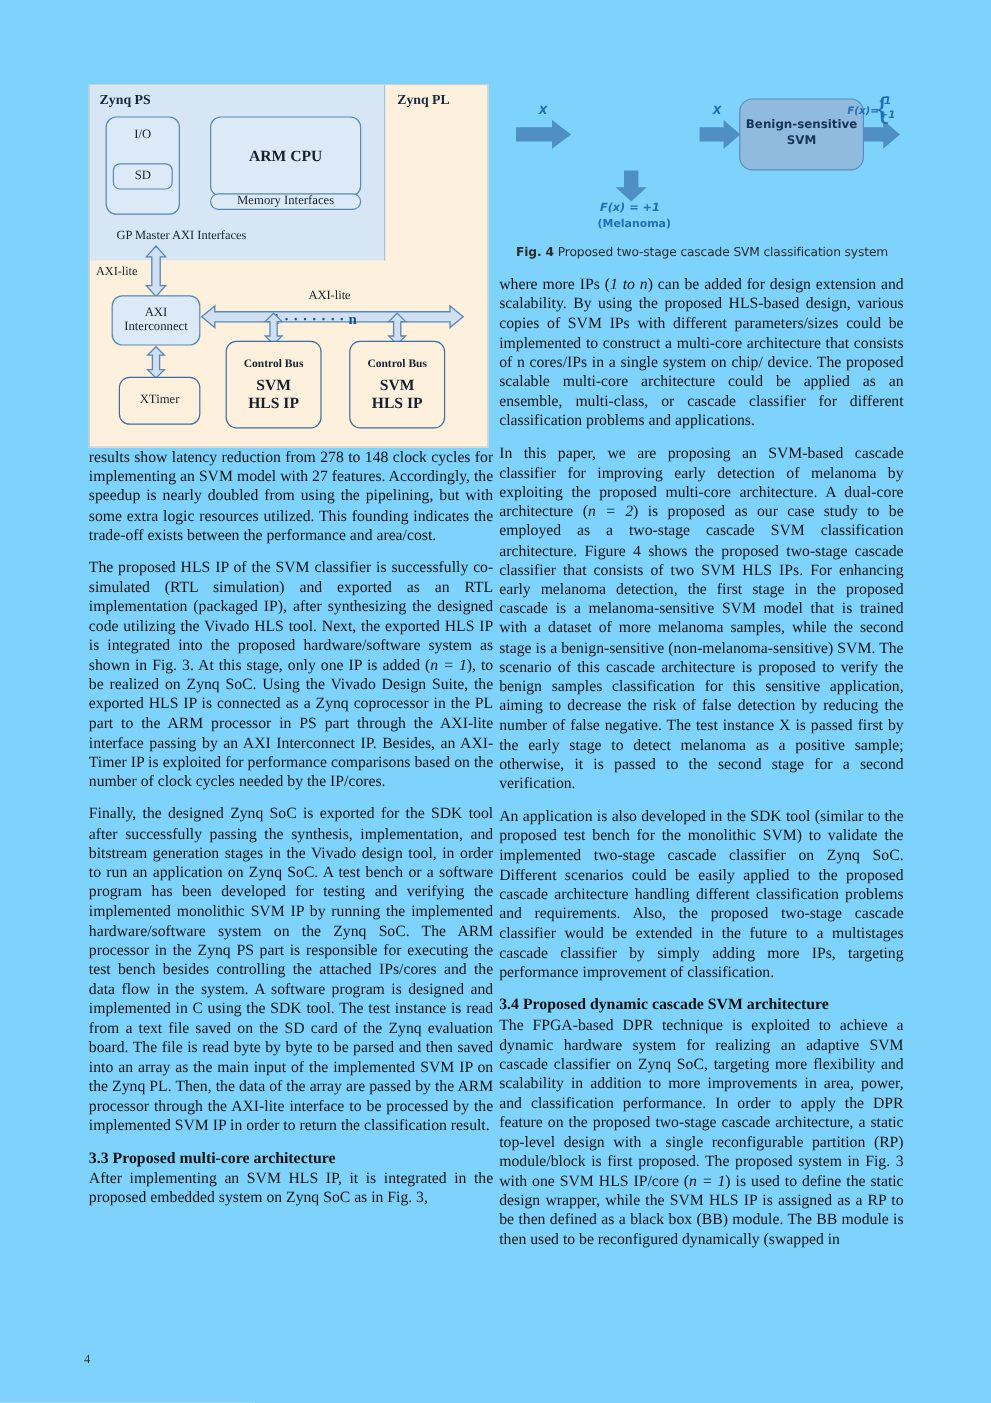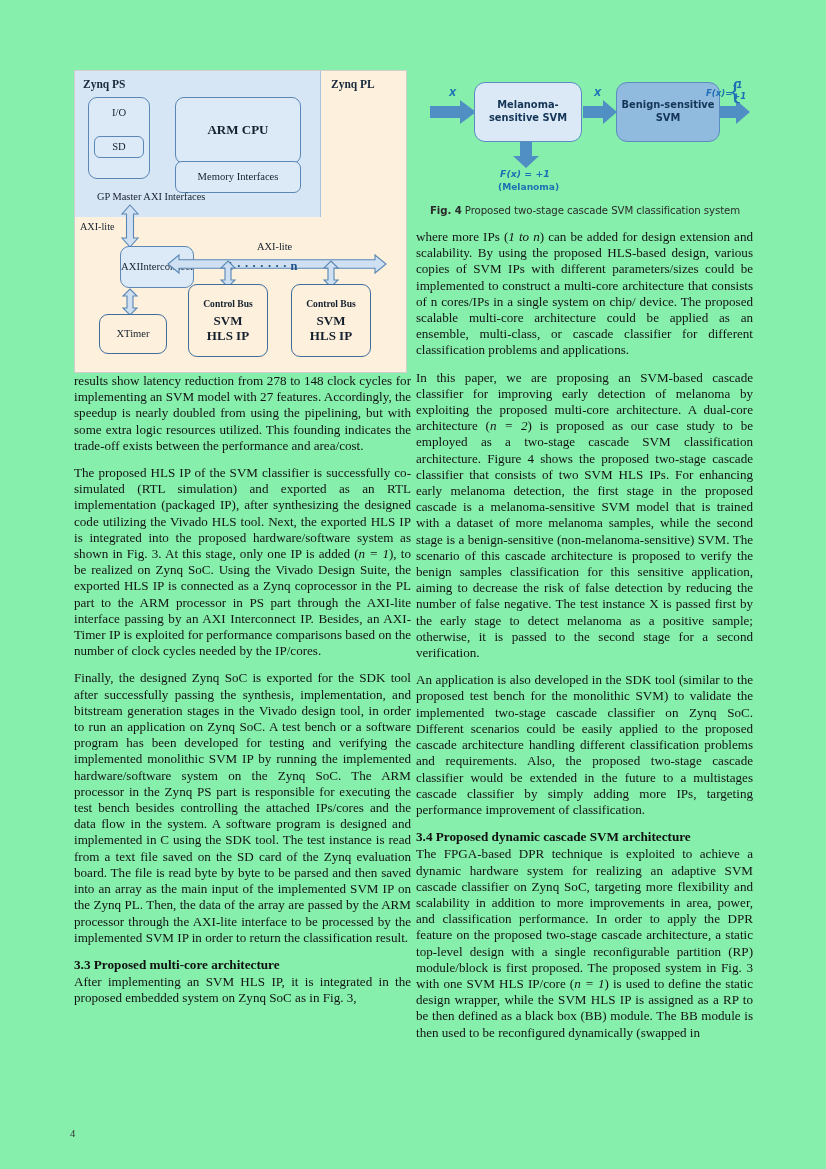--- a/index.html
+++ b/index.html
@@ -11,21 +11,21 @@
     width: 826px;
     height: 1169px;
     position: relative;
     font-family: "Liberation Serif", serif;
     color: #1a1a1a;
     overflow: hidden;
   }
   .page {
     position: absolute;
     inset: 0;
-    background: #86efac;
+    background: #7dd3fc;
   }
 
   
   .col {
     position: absolute;
     width: 337px;
     top: 70px;
   }
   .col-left  { left: 74px; }
   .col-right { left: 416px; }
@@ -117,36 +117,36 @@
   }
   .fig3 .rbox.onpl {
     background: #fdf0dc;
     border: 1.3px solid #3f6e9e;
   }
   .fig3 .rbox.strong { font-weight: bold; font-size: 13px; }
 
   .fig3 .io-box   { left: 13px;  top: 26px;  width: 62px;  height: 82px; align-items: flex-start; padding-top: 9px; }
   .fig3 .sd-box   { left: 19px;  top: 65px;  width: 50px;  height: 22px; border-radius: 6px; }
   .fig3 .arm-box  { left: 100px; top: 26px;  width: 126px; height: 67px; }
-  .fig3 .mem-box  { left: 100px; top: 90px;  width: 126px; height: 32px; border-radius: 7px; }
+  .fig3 .mem-box  { left: 100px; top: 90px;  width: 126px; height: 14px; border-radius: 7px; }
 
   .fig3 .gp-label {
     position: absolute; left: 22px; top: 120px;
     font-size: 10.4px; color: #14202e;
   }
   .fig3 .axilite-left {
     position: absolute; left: 5px; top: 150px;
     font-size: 10.2px; color: #14202e;
   }
   .fig3 .axilite-top {
     position: absolute; left: 182px; top: 170px;
     font-size: 10.4px; color: #14202e;
   }
 
-  .fig3 .axi-ic   { left: 18px;  top: 175px; width: 74px;  height: 42px; flex-direction: row; margin-left: 27px; }
+  .fig3 .axi-ic   { left: 18px;  top: 175px; width: 74px;  height: 42px; flex-direction: column; }
   .fig3 .xtimer   { left: 24px;  top: 243px; width: 68px;  height: 40px; align-items: center; }
   .fig3 .svm1     { left: 113px; top: 213px; width: 80px;  height: 73px; flex-direction: column; }
   .fig3 .svm2     { left: 216px; top: 213px; width: 80px;  height: 73px; flex-direction: column; }
   .fig3 .cb-text  { font-size: 9.6px; font-weight: bold; margin-bottom: 4px; }
   .fig3 .svm-text { font-weight: bold; font-size: 13px; line-height: 14.5px; }
 
   .fig3 .dots-n {
     position: absolute; left: 152px; top: 188px;
     font-size: 12.5px; font-weight: bold; color: #1d4f87;
     letter-spacing: 0.5px;
@@ -292,26 +292,20 @@
   <div class="col col-right">
 
     <div class="fig4">
 
       <div class="lbl x1">X</div>
 
       <svg class="a4" style="left:14px; top:30px;" width="46" height="24" viewBox="0 0 46 24">
         <polygon points="0,6 30,6 30,0 46,12 30,24 30,18 0,18" fill="#4f8fc4"></polygon>
       </svg>
 
-      <div class="sbox box1">
-        <span>
-          <span>Melanoma-</span><br>
-          <span>sensitive SVM</span>
-        </span>
-      </div>
 
       <div class="lbl x2">X</div>
 
       <svg class="a4" style="left:167px; top:30px;" width="34" height="24" viewBox="0 0 34 24">
         <polygon points="0,6 20,6 20,0 34,12 20,24 20,18 0,18" fill="#4f8fc4"></polygon>
       </svg>
 
       <div class="sbox box2">
         <span>
           <span>Benign-sensitive</span><br>

